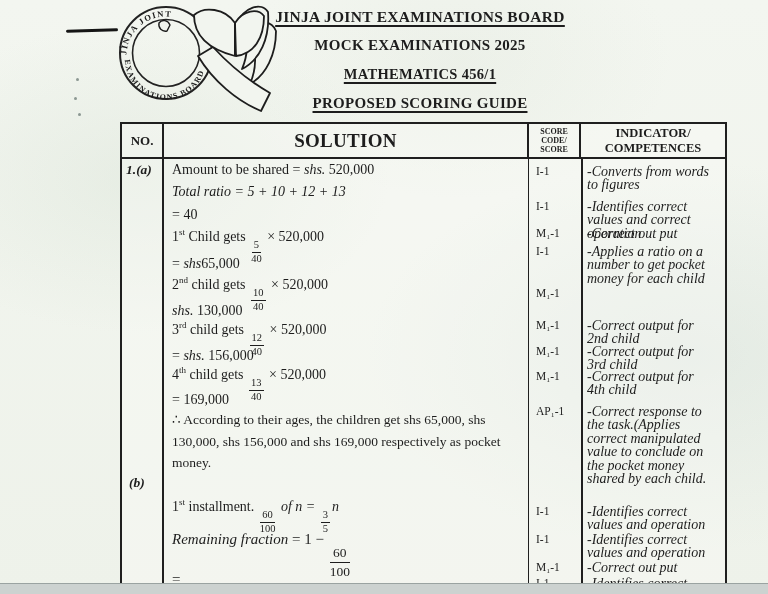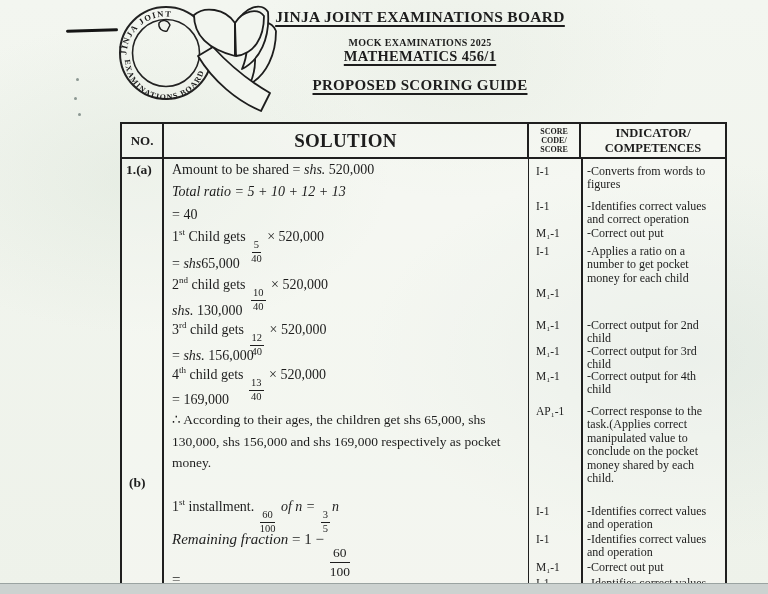--- a/index.html
+++ b/index.html
@@ -13,56 +13,56 @@
     font-family:"Liberation Serif","DejaVu Serif",serif;
     color:#1d1d1d;
   }
   
   .dash{position:absolute;left:66px;top:29px;width:52px;height:3px;background:#151515;border-radius:2px;transform:rotate(-1.5deg);}
   .speck{position:absolute;width:3px;height:3px;border-radius:50%;background:#3c4f4a;opacity:.55;}
   
   .titles{position:absolute;left:252px;top:8px;width:336px;text-align:center;}
   .t-line{font-weight:bold;letter-spacing:.3px;}
   .t1{font-size:15.5px;text-decoration:underline;text-underline-offset:3px;text-decoration-thickness:1.5px;margin-bottom:11px;}
-  .t2{font-size:10px;}
+  .t2{font-size:15px;margin-bottom:12px;}
   .t3{font-size:14.5px;text-decoration:underline;text-underline-offset:3px;text-decoration-thickness:1.5px;margin-bottom:12px;}
   .t4{font-size:15px;text-decoration:underline;text-underline-offset:3px;text-decoration-thickness:1.5px;}
   
   .logo{position:absolute;left:110px;top:-2px;width:170px;height:130px;}
   
   .tbl{position:absolute;left:120px;top:122px;width:607px;height:472px;
        border:2px solid #1f1f1f;border-bottom:none;box-sizing:border-box;background:rgba(252,253,250,.35);}
   .thead{display:flex;height:35px;border-bottom:2px solid #1f1f1f;box-sizing:border-box;}
   .th{display:flex;align-items:center;justify-content:center;font-weight:bold;box-sizing:border-box;}
   .th-no{width:42px;border-right:2px solid #1f1f1f;font-size:13px;}
   .th-sol{width:365px;border-right:2px solid #1f1f1f;font-size:19px;letter-spacing:.3px;}
   .th-score{width:52px;border-right:2px solid #1f1f1f;font-size:8px;line-height:9px;text-align:center;flex-direction:column;}
   .th-ind{flex:1;font-size:12.5px;line-height:15px;text-align:center;flex-direction:column;}
   .tbody{position:relative;height:437px;}
   .col-no{position:absolute;left:0;top:0;bottom:0;width:42px;border-right:2px solid #1f1f1f;box-sizing:border-box;}
   .col-sol{position:absolute;left:42px;top:0;bottom:0;width:365px;border-right:1.8px solid #1f1f1f;box-sizing:border-box;}
   .rpane{position:absolute;left:407px;top:0;bottom:0;right:0;}
   .rdiv{position:absolute;left:52px;top:0;bottom:0;width:1.8px;background:#1f1f1f;}
-  .no-mark{position:absolute;font-weight:bold;font-size:13.5px;}
+  .no-mark{position:absolute;font-weight:bold;font-size:13.5px;font-style:italic;}
   
   .ln{position:absolute;left:8px;right:4px;font-size:14px;white-space:nowrap;}
   .wrap{white-space:normal;font-size:13.5px;line-height:21.5px;}
   .it{font-style:italic;}
   sup{font-size:9px;line-height:0;}
   .fr{display:inline-flex;flex-direction:column;align-items:center;vertical-align:-7px;line-height:1;margin:0 2px;}
   .fr .n{font-size:10.5px;border-bottom:1.3px solid #1d1d1d;padding:0 2px 1px;}
   .fr .d{font-size:10.5px;padding-top:1px;}
   .fr-lg{vertical-align:-13px;}
   .fr-lg .n{font-size:13.5px;padding:0 3px 2px;}
   .fr-lg .d{font-size:13.5px;padding-top:2px;}
   .eqtall{font-size:15px;}
   
   .pair{position:absolute;left:0;right:0;display:flex;align-items:flex-start;}
   .code{width:52px;box-sizing:border-box;padding-left:7px;font-size:11.5px;flex:none;}
-  .ind{flex:1;padding:0 16px 0 6px;font-size:12px;line-height:13.4px;}
+  .ind{flex:1;padding:0 16px 0 6px;font-size:14px;line-height:13.4px;font-style:italic;}
   
   .strip{position:absolute;left:0;bottom:0;width:768px;height:10px;background:#ccd2d0;border-top:1px solid #9aa3a1;z-index:30;}
 </style>
 </head>
 <body>
 
 <div class="page">
 
   <div class="dash"></div>
   <div class="speck" style="left:76px;top:78px;"></div>

